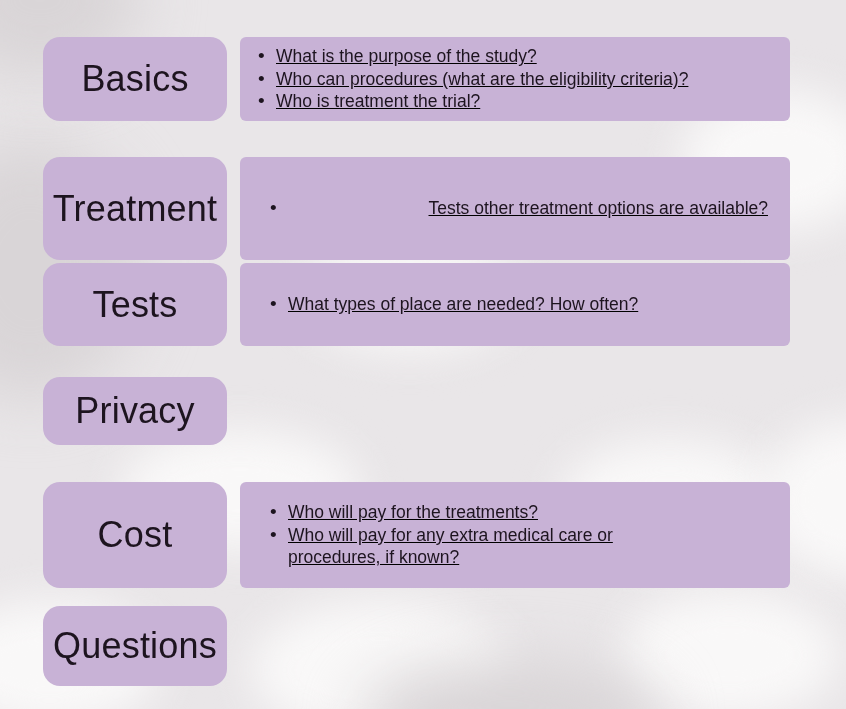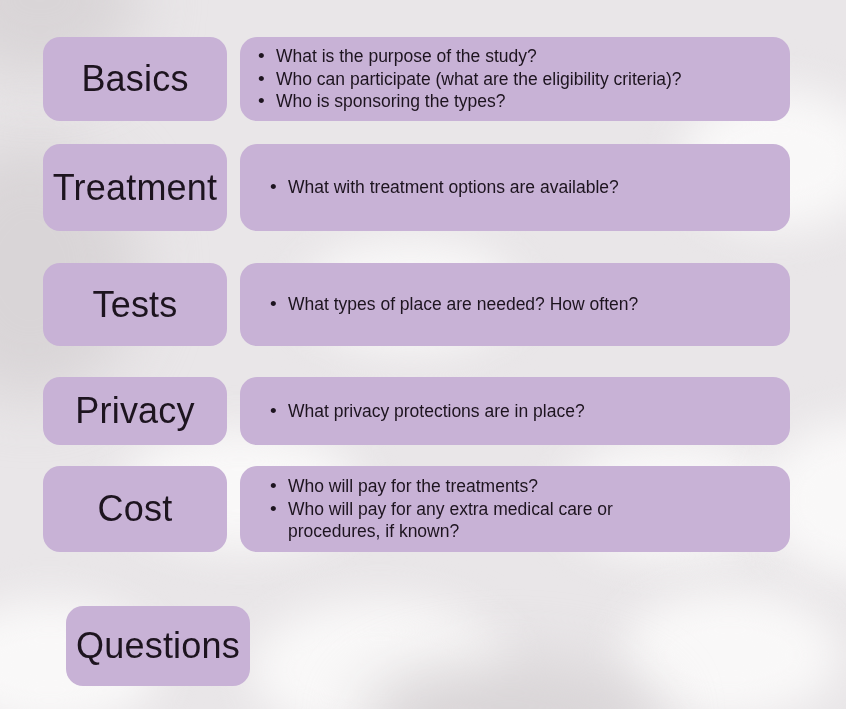--- a/index.html
+++ b/index.html
@@ -44,48 +44,49 @@
 
   .rows { position: absolute; inset: 0; }
   .row {
     position: absolute;
     left: 43px;
     width: 747px;
     display: flex;
     gap: 13px;
   }
   .r1 { top: 37px;  height: 84px; }
-  .r2 { top: 144px; height: 87px; }
+  .r2 { top: 157px; height: 103px; text-align: right; }
   .r3 { top: 263px; height: 83px; }
   .r4 { top: 377px; height: 68px; }
-  .r5 { top: 466px; height: 86px; }
-  .r6 { top: 606px; height: 80px; margin-left: 23px; }
+  .r5 { top: 482px; height: 106px; }
+  .r6 { top: 606px; height: 80px; }
 
   .label-box {
     width: 184px;
     flex: 0 0 184px;
     background: var(--box);
     border-radius: 17px;
     display: flex;
     align-items: center;
     justify-content: center;
   }
   .label-box .label {
     font-size: 36px;
     letter-spacing: 0.2px;
     color: var(--text);
     white-space: nowrap;
   }
 
   .q-box {
     flex: 1;
     background: var(--box);
-    border-radius: 17px;
+    border-radius: 6px;
     display: flex;
     align-items: center;
+    text-decoration: underline;
   }
   .q-list {
     list-style: none;
     width: 100%;
     padding: 6px 22px 6px 28px;
   }
   .q-list li {
     position: relative;
     padding-left: 20px;
     font-size: 17.5px;
@@ -124,56 +125,51 @@
 
   <div class="rows">
 
     <div class="row r1">
       <div class="label-box">
         <span class="label">Basics</span>
       </div>
       <div class="q-box">
         <ul class="q-list">
           <li>What is the purpose of the study?</li>
-          <li>Who can participate (what are the eligibility criteria)?</li>
-          <li>Who is sponsoring the types?</li>
+          <li>Who can procedures (what are the eligibility criteria)?</li>
+          <li>Who is treatment the trial?</li>
         </ul>
       </div>
     </div>
 
     <div class="row r2">
       <div class="label-box">
         <span class="label">Treatment</span>
       </div>
       <div class="q-box">
         <ul class="q-list">
-          <li>What with treatment options are available?</li>
+          <li>Tests other treatment options are available?</li>
         </ul>
       </div>
     </div>
 
     <div class="row r3">
       <div class="label-box">
         <span class="label">Tests</span>
       </div>
       <div class="q-box">
         <ul class="q-list">
           <li>What types of place are needed? How often?</li>
         </ul>
       </div>
     </div>
 
     <div class="row r4">
       <div class="label-box">
         <span class="label">Privacy</span>
-      </div>
-      <div class="q-box">
-        <ul class="q-list">
-          <li>What privacy protections are in place?</li>
-        </ul>
       </div>
     </div>
 
     <div class="row r5">
       <div class="label-box">
         <span class="label">Cost</span>
       </div>
       <div class="q-box">
         <ul class="q-list">
           <li>Who will pay for the treatments?</li>

